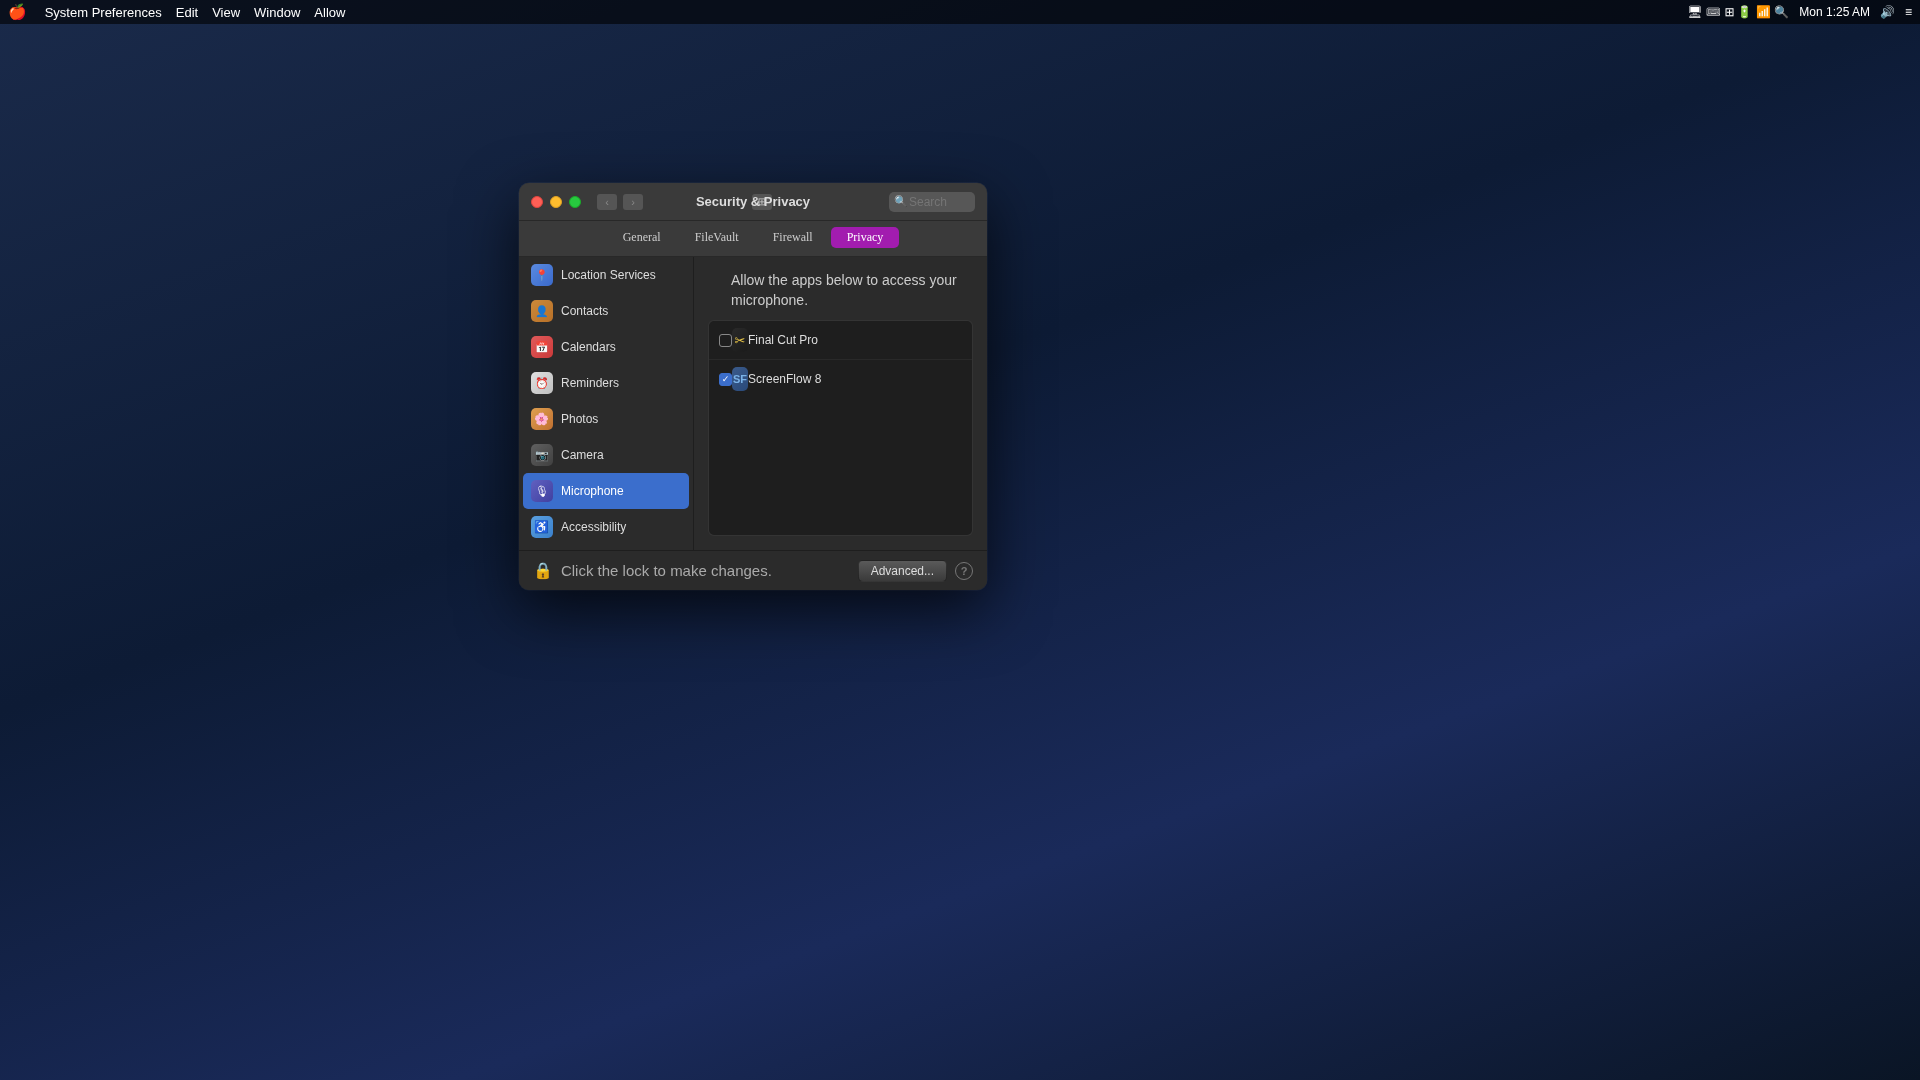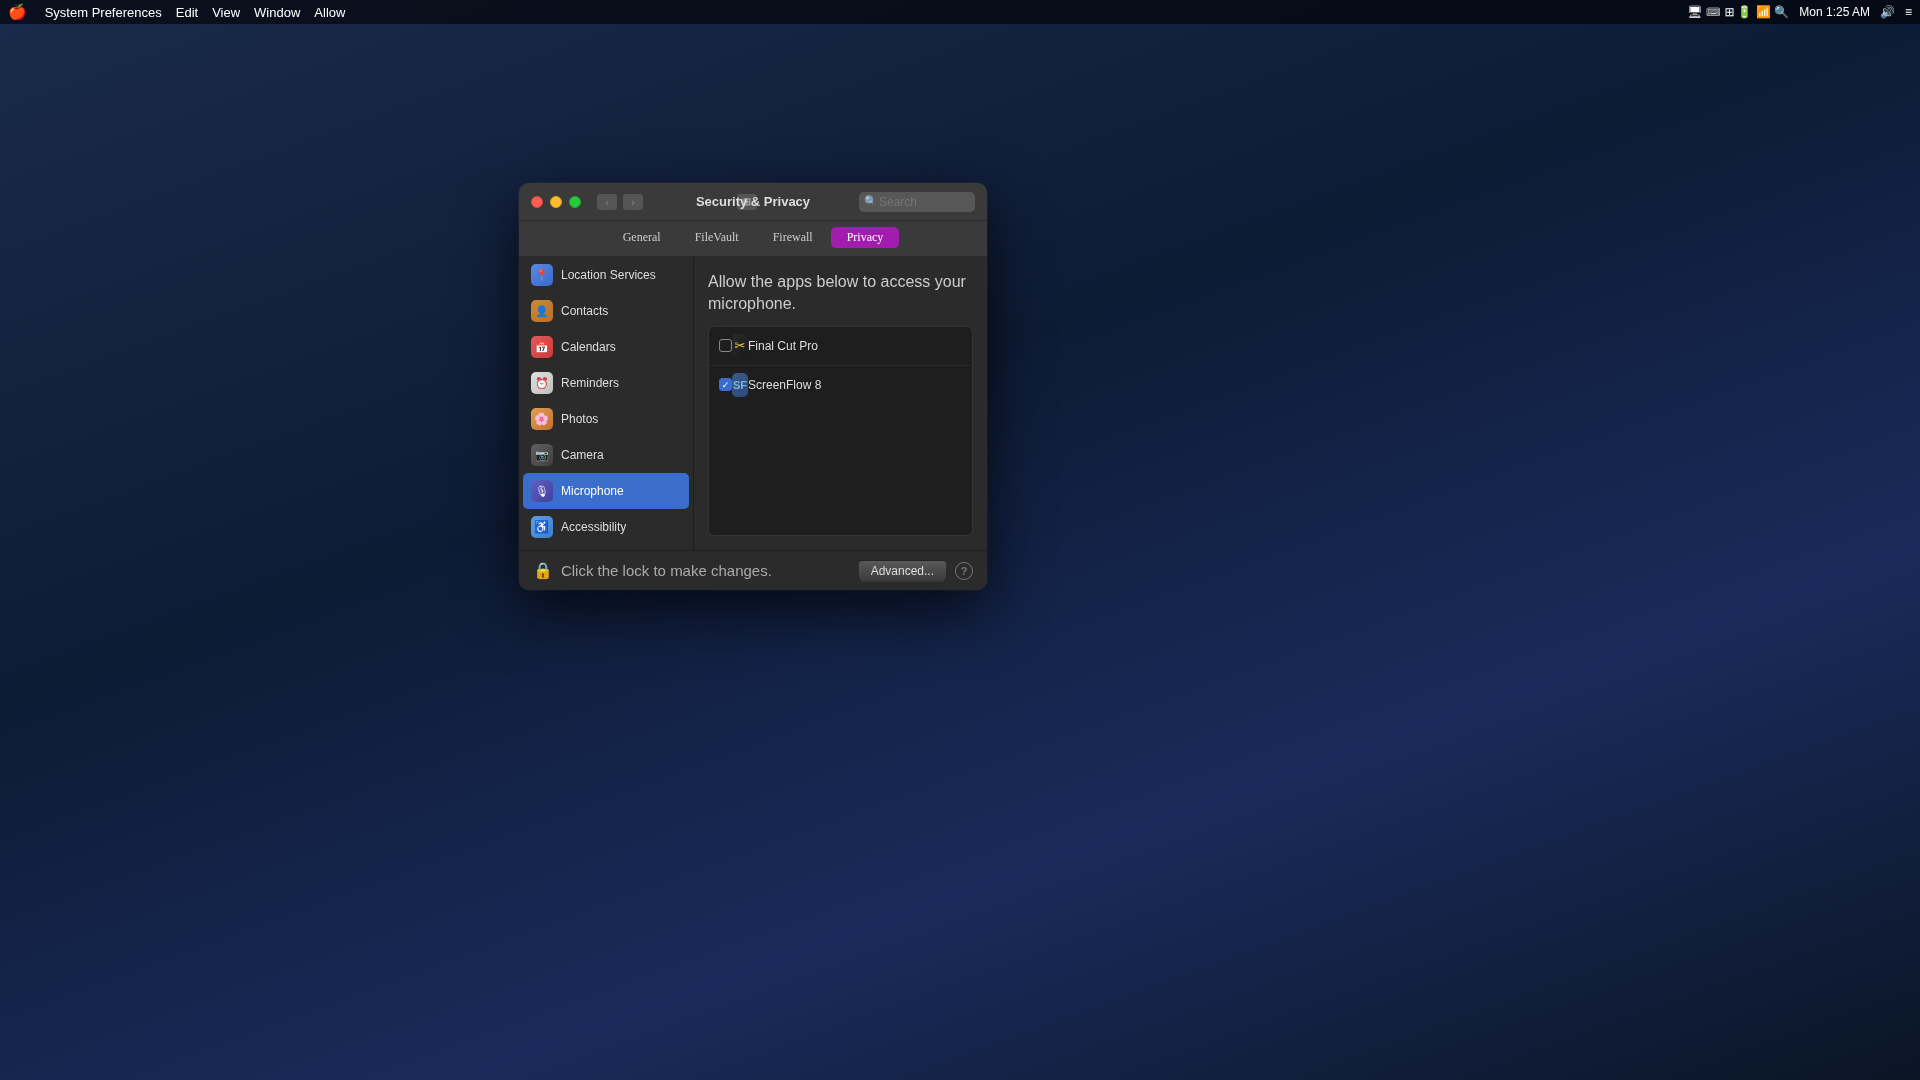--- a/index.html
+++ b/index.html
@@ -130,21 +130,21 @@
       justify-content: center;
       cursor: pointer;
       margin-right: 8px;
     }
 
     .titlebar-search {
       background: rgba(255,255,255,0.15);
       border: none;
       border-radius: 5px;
       height: 20px;
-      width: 116px;
+      width: 86px;
       color: #aaa;
       font-size: 12px;
       padding: 0 6px 0 20px;
       outline: none;
     }
     .search-wrapper {
       position: relative;
       display: flex;
       align-items: center;
     }
@@ -226,24 +226,25 @@
     }
 
     
     .main-panel {
       flex: 1;
       padding: 14px;
       display: flex;
       flex-direction: column;
     }
     .main-description {
-      font-size: 16px;
+      font-size: 14px;
       color: #ccc;
       margin-bottom: 10px;
       line-height: 1.4;
+      margin-left: 23px;
     }
 
     .apps-list {
       background: #1e1e1e;
       border: 1px solid rgba(255,255,255,0.1);
       border-radius: 6px;
       flex: 1;
       overflow-y: auto;
     }
     .app-item {

